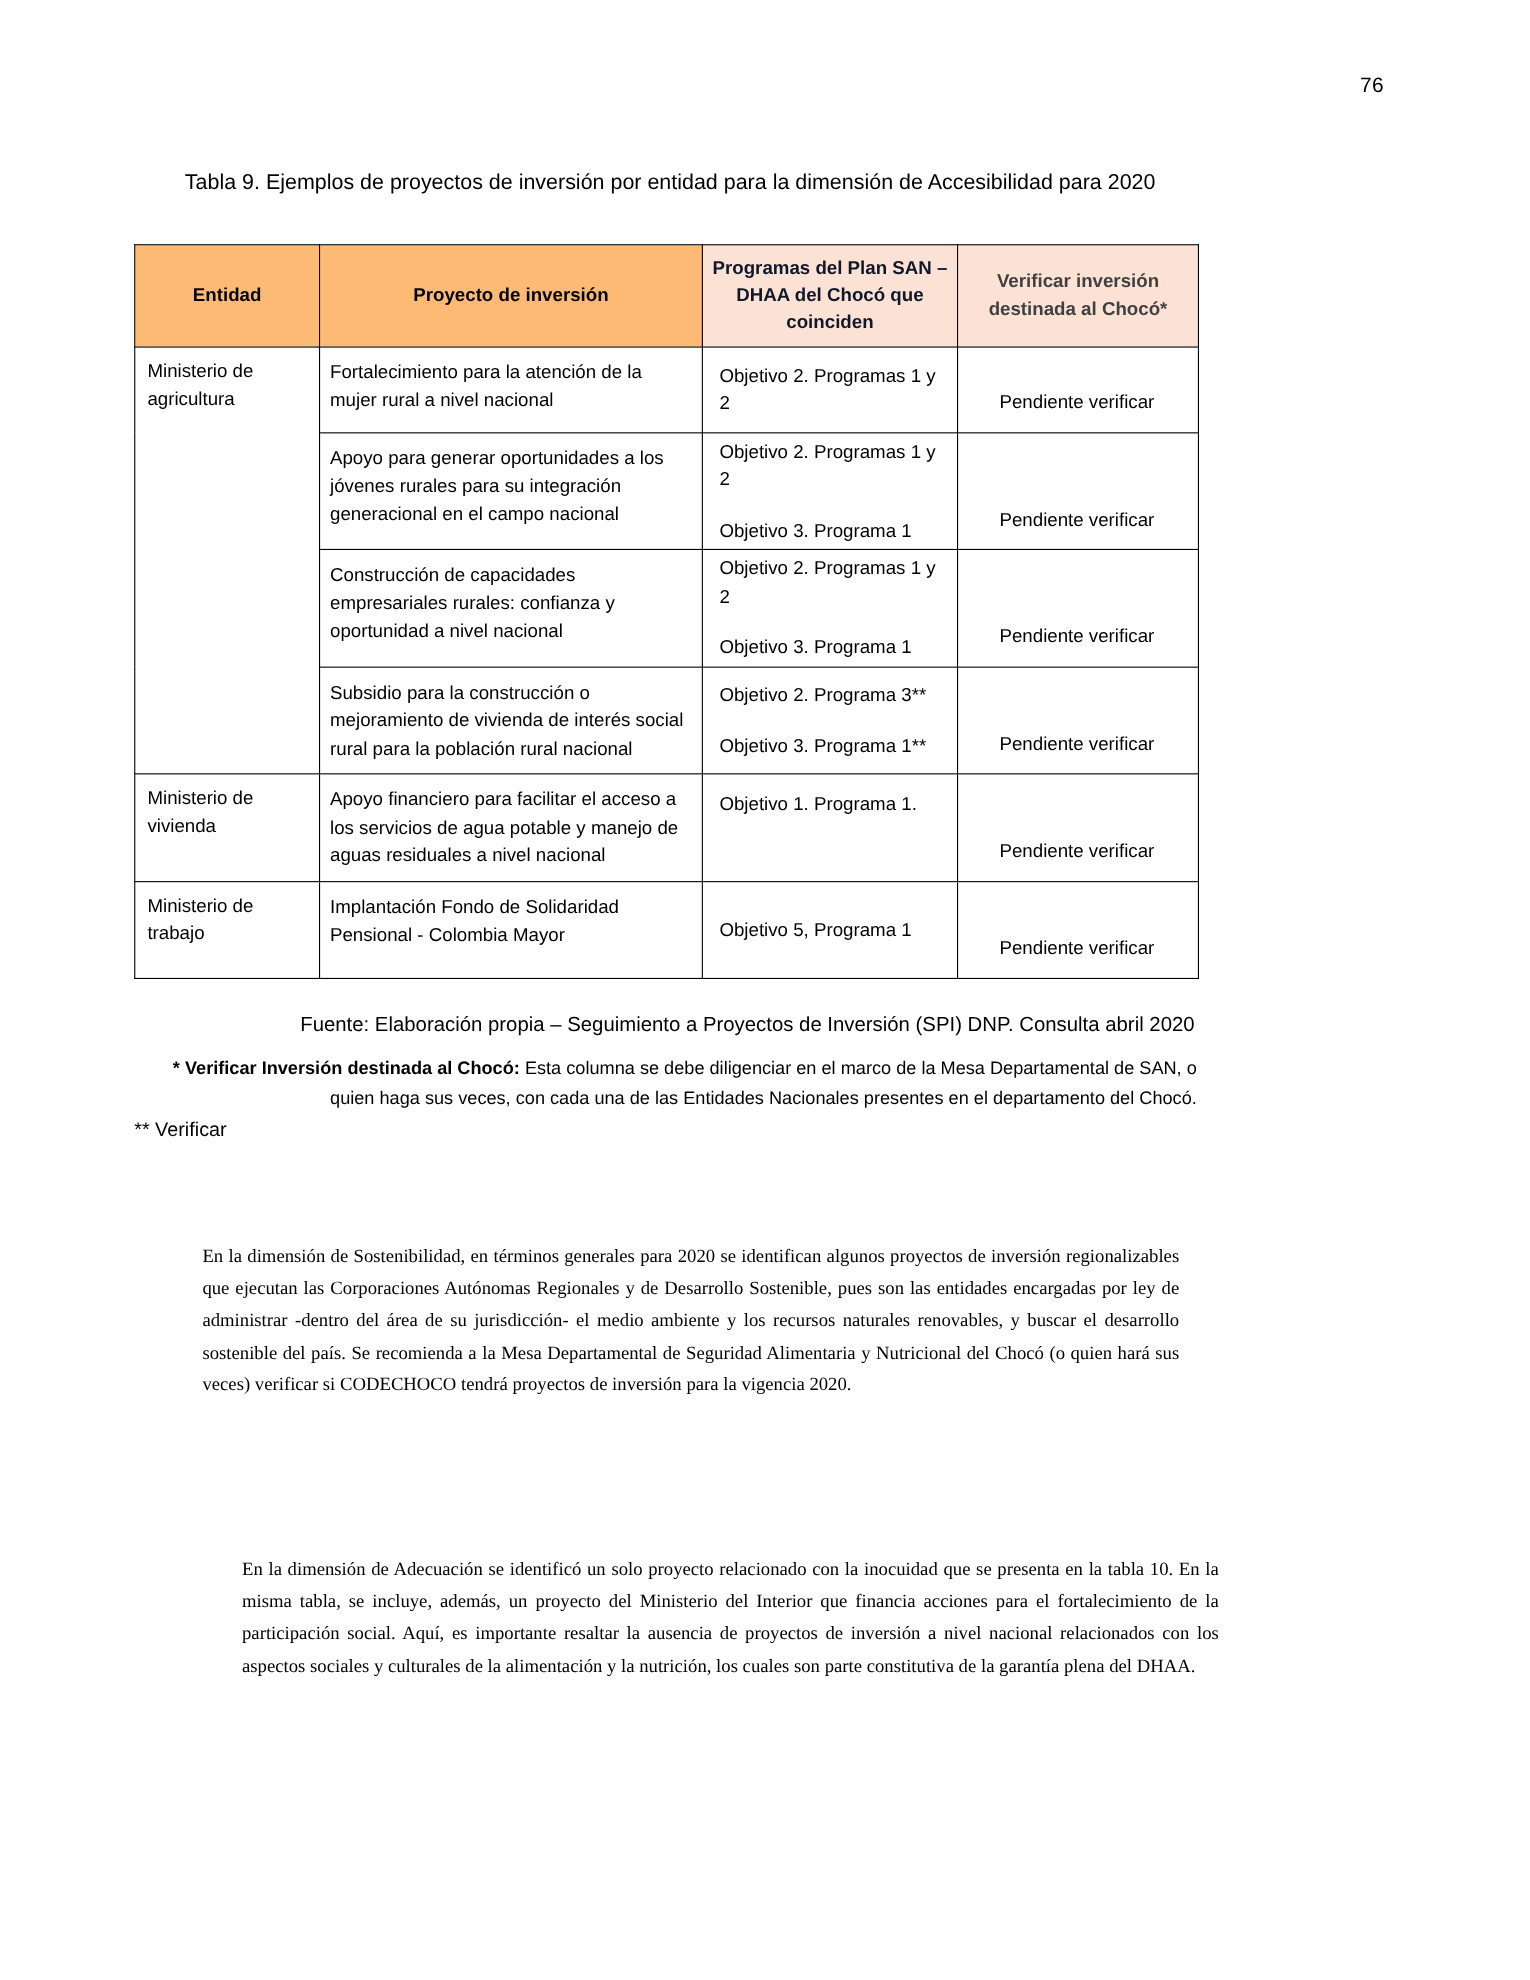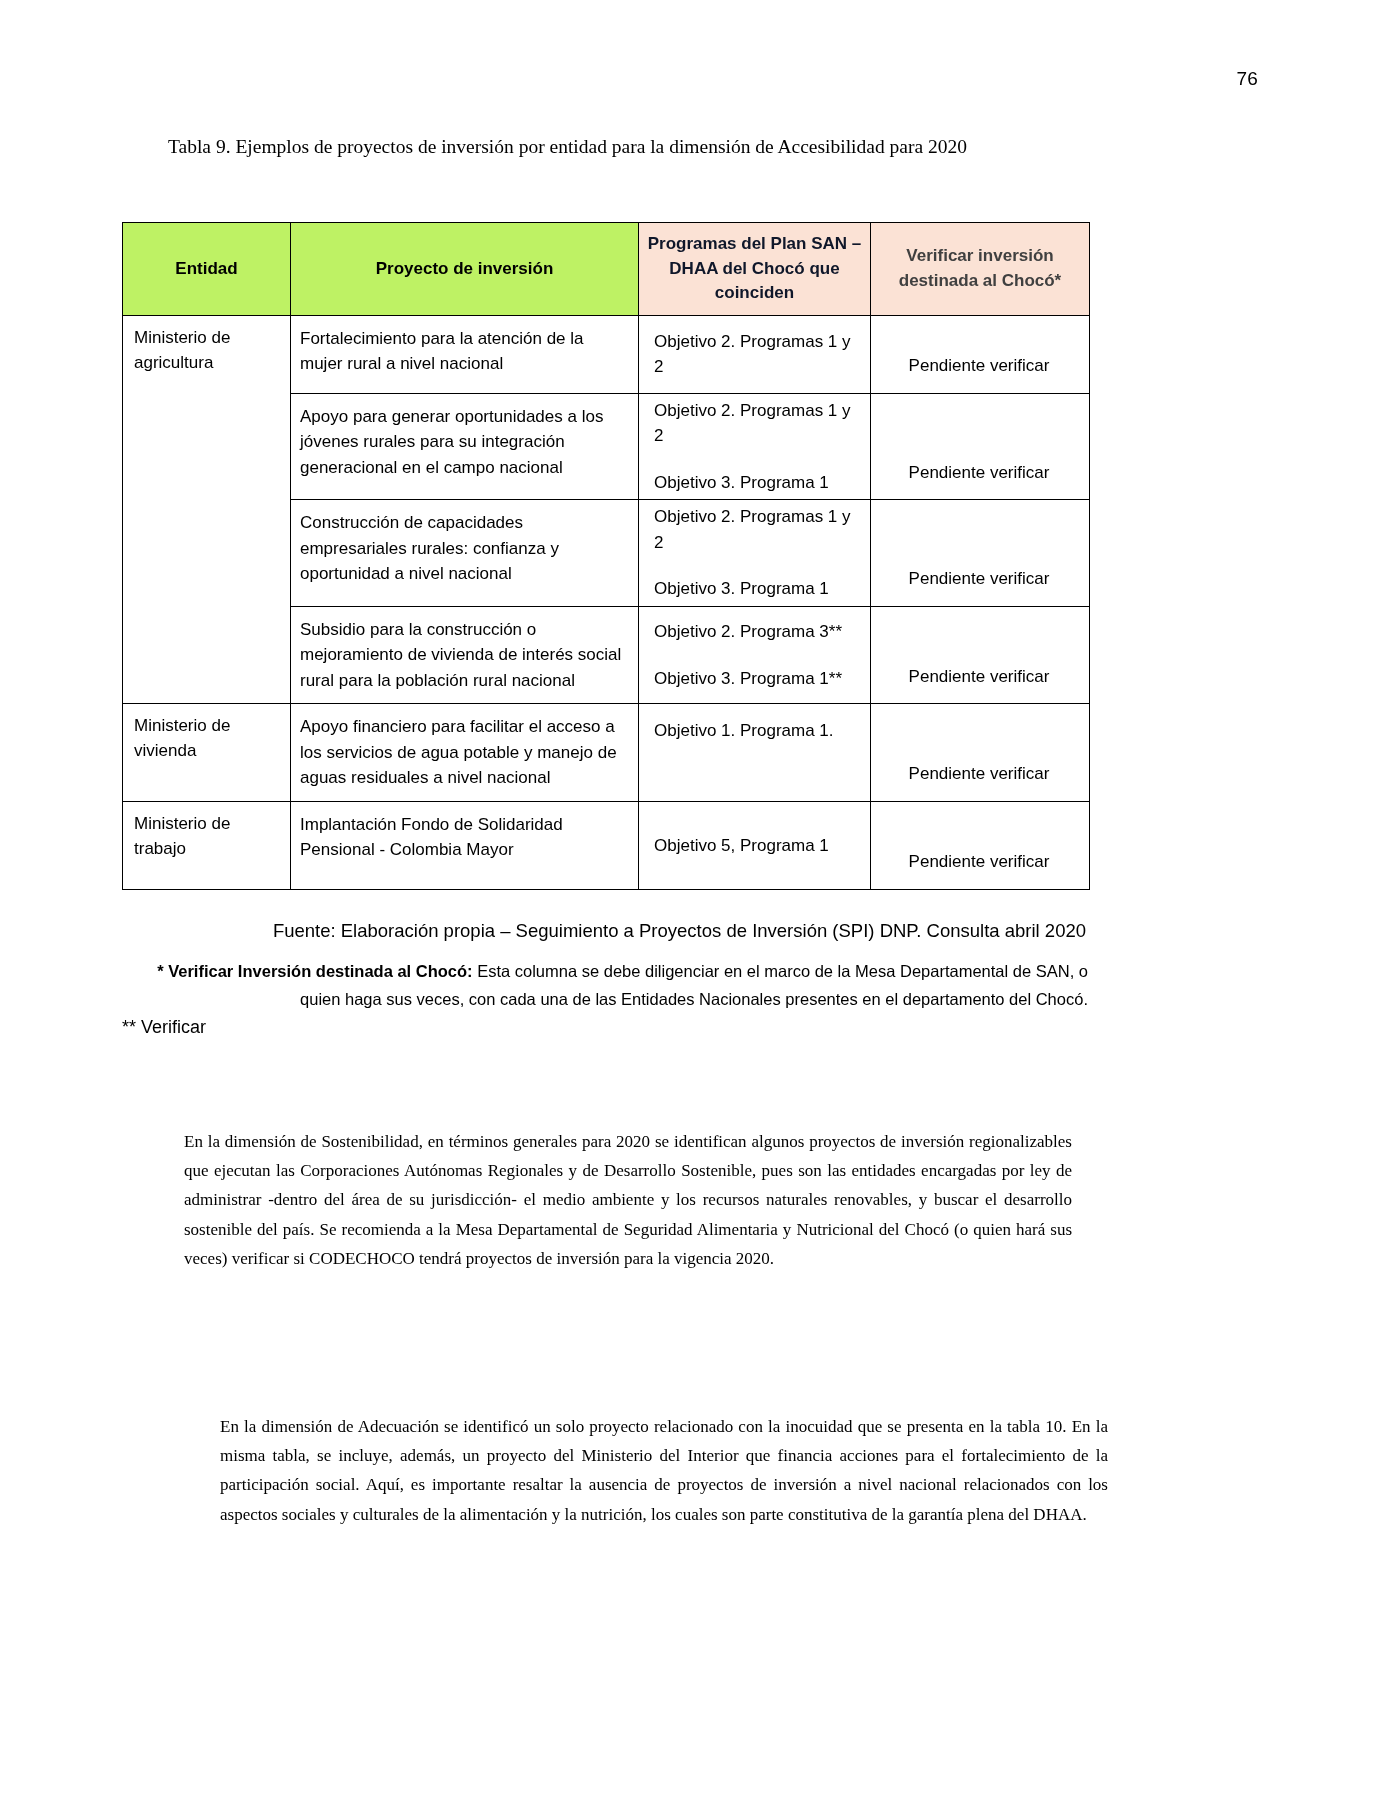--- a/index.html
+++ b/index.html
@@ -29,28 +29,27 @@
     position: absolute;
     top: 68px;
     right: 133px;
     font-size: 19px;
     letter-spacing: 0.2px;
   }
 
   
   .table-caption {
     position: absolute;
-    top: 132px;
+    top: 152px;
     left: 168px;
     width: 888px;
     font-size: 19.5px;
     line-height: 1.52;
     text-align: justify;
     text-justify: inter-word;
-    font-family: Liberation Serif, serif;
   }
 
   
   .data-table {
     position: absolute;
     top: 222px;
     left: 122px;
     width: 967px;
     border-collapse: collapse;
     table-layout: fixed;
@@ -63,21 +62,21 @@
   }
   .data-table thead th {
     text-align: center;
     vertical-align: middle;
     font-weight: bold;
     font-size: 17px;
     line-height: 1.45;
     padding: 9px 6px;
     height: 70px;
   }
-  th.h-blue { background: #bef264; color: #000; }
+  th.h-blue { background: #fdba74; color: #000; }
   th.h-peach { background: #fbe2d5; color: #0f172a; }
   th.h-peach-red { background: #fbe2d5; color: #404040; }
 
   .col-entidad { width: 168px; }
   .col-proyecto { width: 348px; }
   .col-programas { width: 232px; }
   .col-verificar { width: 219px; }
 
   td.cell-entidad {
     padding: 10px 8px 10px 11px;

